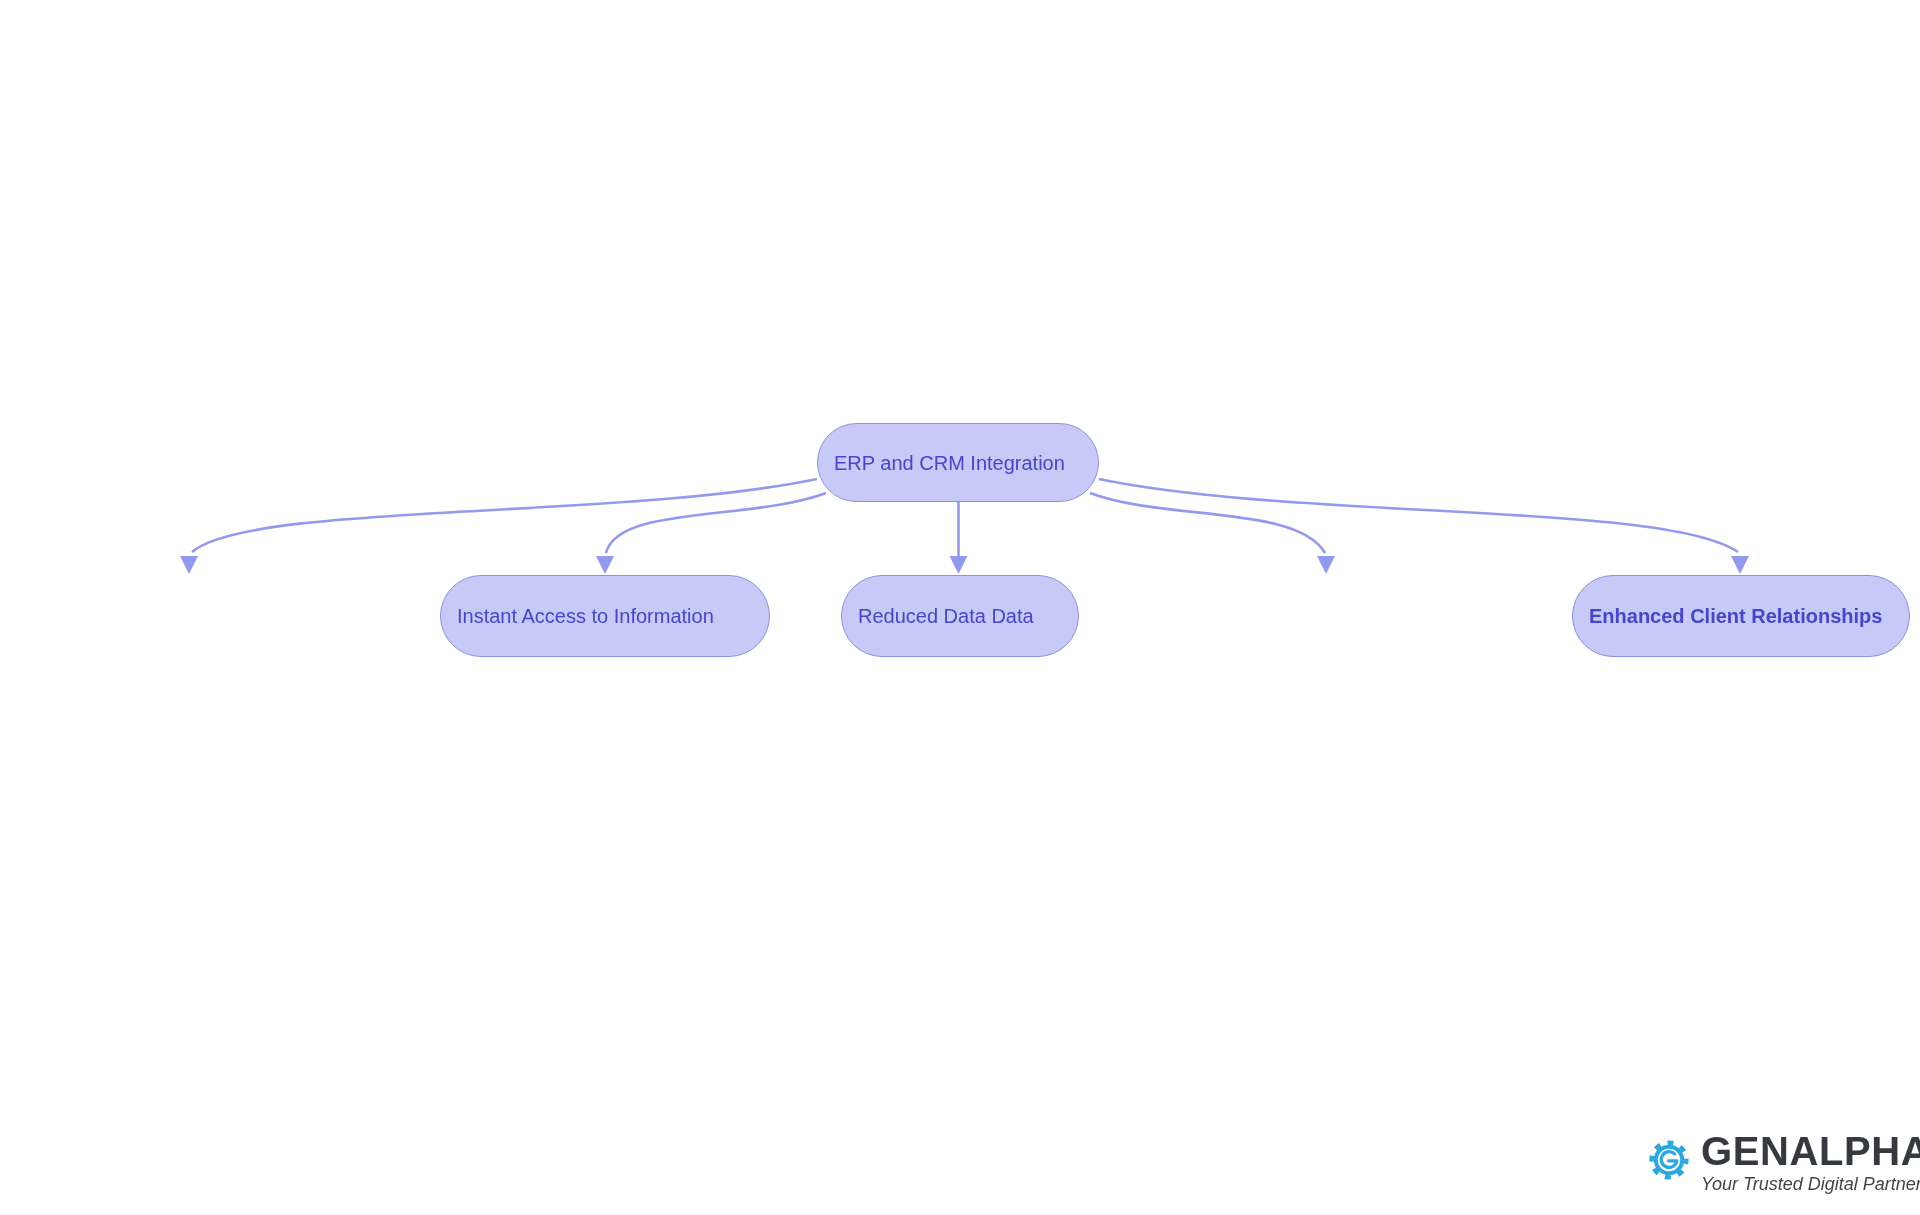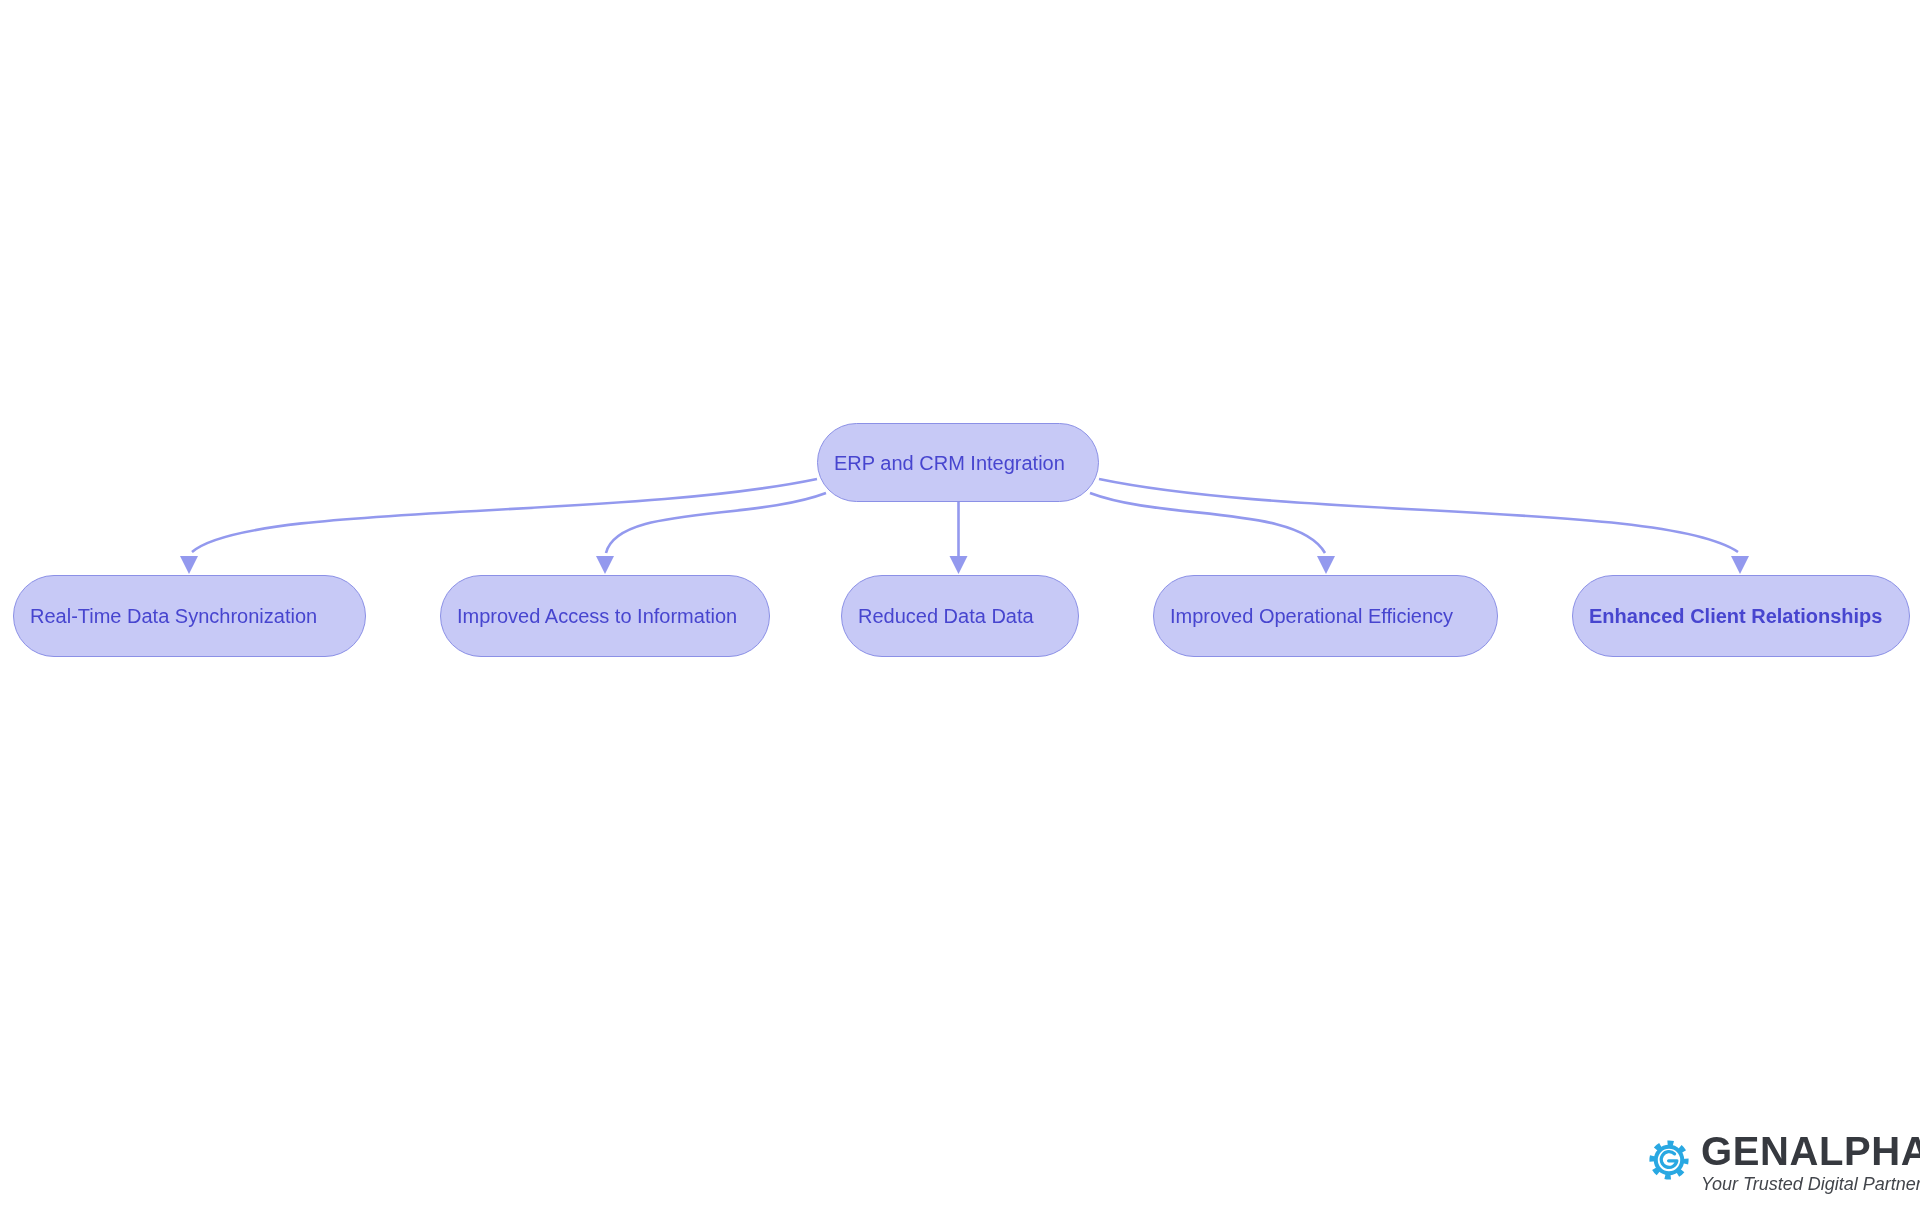--- a/index.html
+++ b/index.html
@@ -65,35 +65,29 @@
       <polygon points="958.5,574 949.5,556 967.5,556"></polygon>
       <polygon points="1326,574 1317,556 1335,556"></polygon>
       <polygon points="1740,574 1731,556 1749,556"></polygon>
     </g>
   </svg>
 
   <div class="node" id="node-root">
     <span class="lbl">ERP and CRM Integration</span>
   </div>
 
-  <div class="node" id="node-c1">
-    <span class="lbl">Real-Time Data Synchronization</span>
-  </div>
 
   <div class="node" id="node-c2">
-    <span class="lbl">Improved Access to Information</span>
+    <span class="lbl">Instant Access to Information</span>
   </div>
 
   <div class="node" id="node-c3">
     <span class="lbl">Reduced Data Data</span>
   </div>
 
-  <div class="node" id="node-c4">
-    <span class="lbl">Improved Operational Efficiency</span>
-  </div>
 
   <div class="node" id="node-c5">
     <span class="lbl">Enhanced Client Relationships</span>
   </div>
 
   <div class="logo">
     <span>
       <svg viewBox="0 0 48 48" width="46" height="46" xmlns="http://www.w3.org/2000/svg">
         <circle cx="24" cy="24" r="17.2" fill="none" stroke="#29a8e2" stroke-width="6.5" stroke-dasharray="6 7.5" stroke-dashoffset="2"></circle>
         <circle cx="24" cy="24" r="13.8" fill="#ffffff" stroke="#29a8e2" stroke-width="4.2"></circle>

